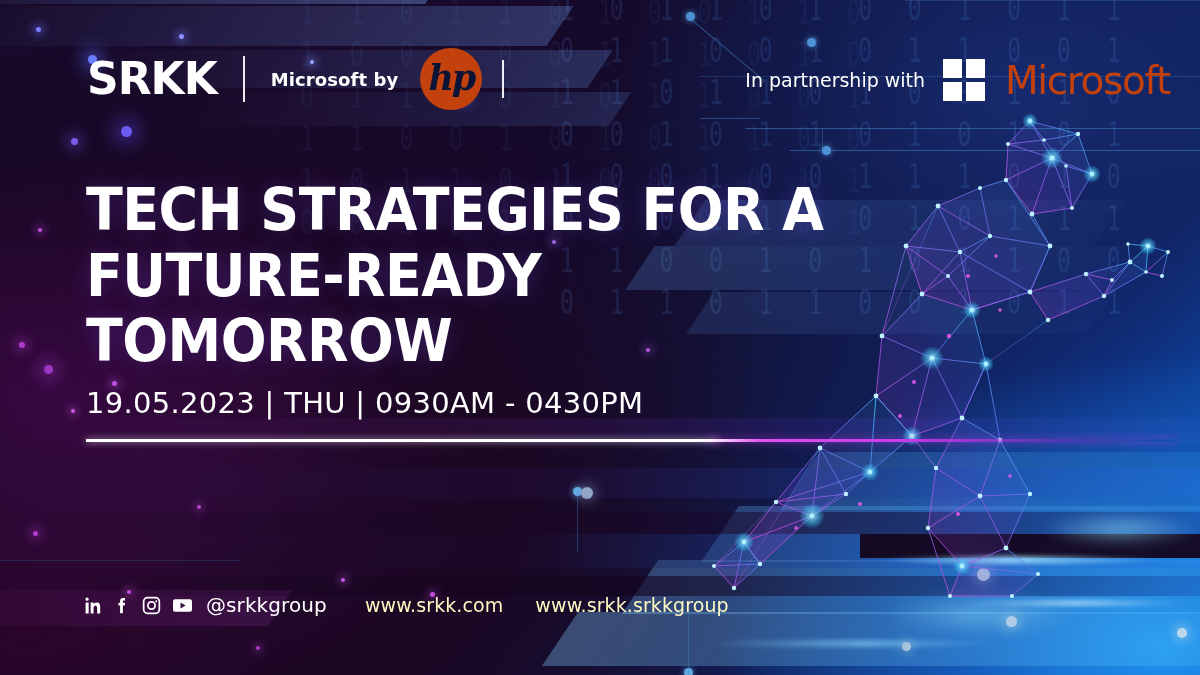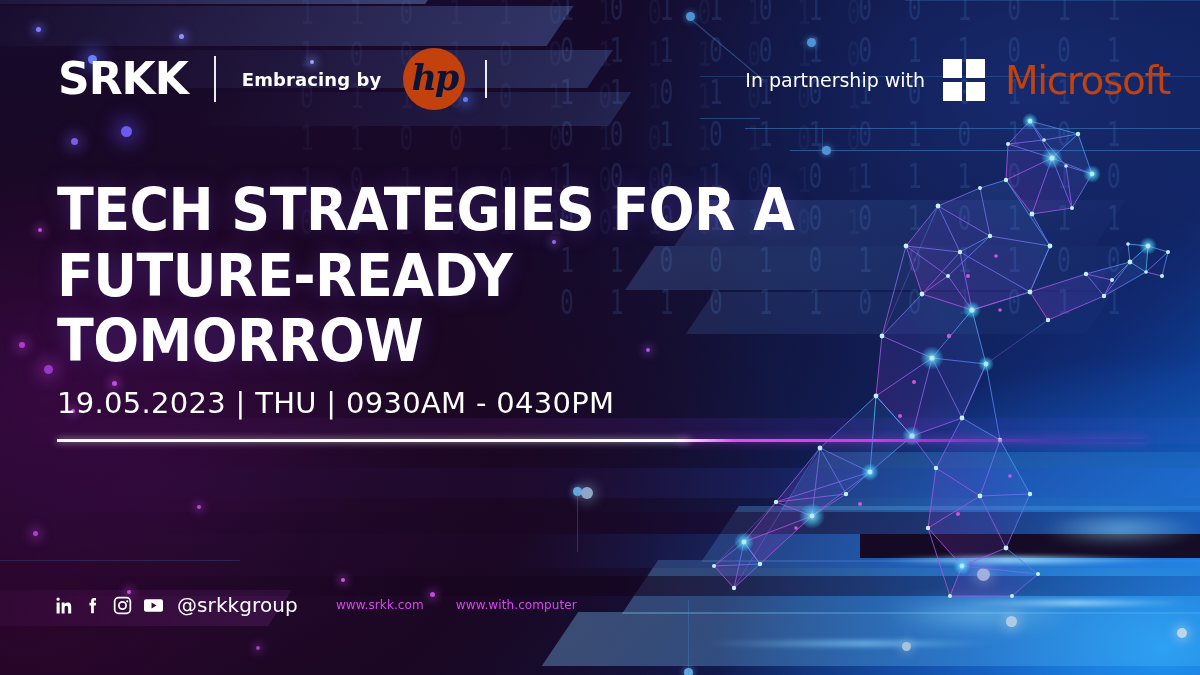--- a/index.html
+++ b/index.html
@@ -99,21 +99,21 @@
 
   
   #runner {
     position:absolute; left:700px; top:96px;
     width:500px; height:500px;
     pointer-events:none;
   }
   #runner svg { width:100%; height:100%; overflow:visible; }
 
   
-  .content { position:absolute; inset:0; }
+  .content { position:absolute; inset:0;margin-left:29px; }
 
   
   #logo-bar {
     position:absolute; left:58px; top:46px;
     display:flex; align-items:center; gap:0;
     height:66px;
   }
   .srkk-wordmark {
     font-family:"DejaVu Sans", sans-serif;
     font-weight:bold; font-size:44px; letter-spacing:-1px;
@@ -215,21 +215,21 @@
     position:absolute; left:55px; top:592px;
     display:flex; align-items:center; height:26px;
     font-family:"DejaVu Sans", sans-serif;
   }
   .social-icons { display:flex; align-items:center; gap:11px; }
   .social-icons svg { display:block; fill:#fff; }
   .handle {
     font-size:20px; color:#fff; margin-left:13px; letter-spacing:.1px;
   }
   .url {
-    font-size:12px; color:#d946ef; letter-spacing:.1px;
+    font-size:19px; color:#fef9c3; letter-spacing:.1px;
   }
   .url.u1 { margin-left:38px; }
   .url.u2 { margin-left:32px; }
 </style>
 </head>
 <body>
 
 <div id="banner">
 
   <div class="layer bg-base"></div>
@@ -487,21 +487,21 @@
         </g>
       </g>
     </svg>
   </div>
 
   <div class="content">
 
     <div id="logo-bar">
       <div class="srkk-wordmark">SRKK</div>
       <div class="vbar"></div>
-      <div class="supported-by">Embracing by</div>
+      <div class="supported-by">Microsoft by</div>
       <div class="hp-logo">
         <span class="hp-text">hp</span>
       </div>
       <div class="vbar small"></div>
     </div>
 
     <div id="partnership">
       <span class="partner-label">In partnership with</span>
       <span class="ms-squares">
         <span></span>
@@ -543,17 +543,17 @@
             </svg>
         </a>
         <a title="YouTube">
           <svg width="21" height="19" viewBox="0 0 24 24">
               <path d="M2.6 4h18.8A2.6 2.6 0 0 1 24 6.6v10.8a2.6 2.6 0 0 1-2.6 2.6H2.6A2.6 2.6 0 0 1 0 17.4V6.6A2.6 2.6 0 0 1 2.6 4zM9.5 8.3v7.4l6.4-3.7-6.4-3.7z"></path>
             </svg>
         </a>
       </span>
       <span class="handle">@srkkgroup</span>
       <span class="url u1">www.srkk.com</span>
-      <span class="url u2">www.with.computer</span>
+      <span class="url u2">www.srkk.srkkgroup</span>
     </div>
 
   </div>
 </div>
 
 </body></html>

